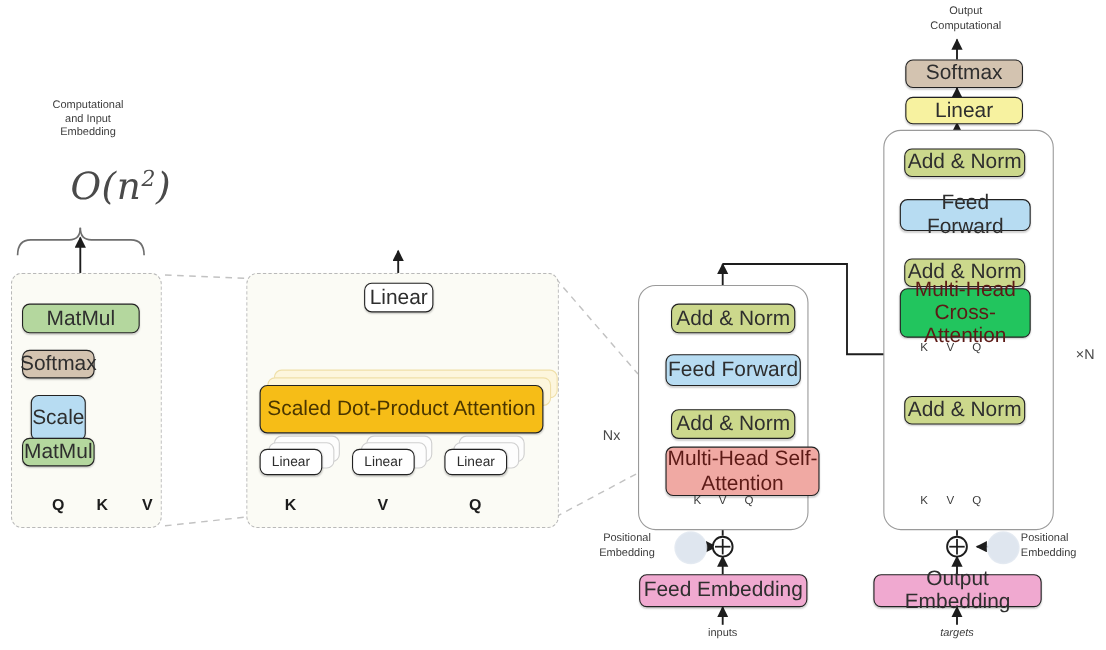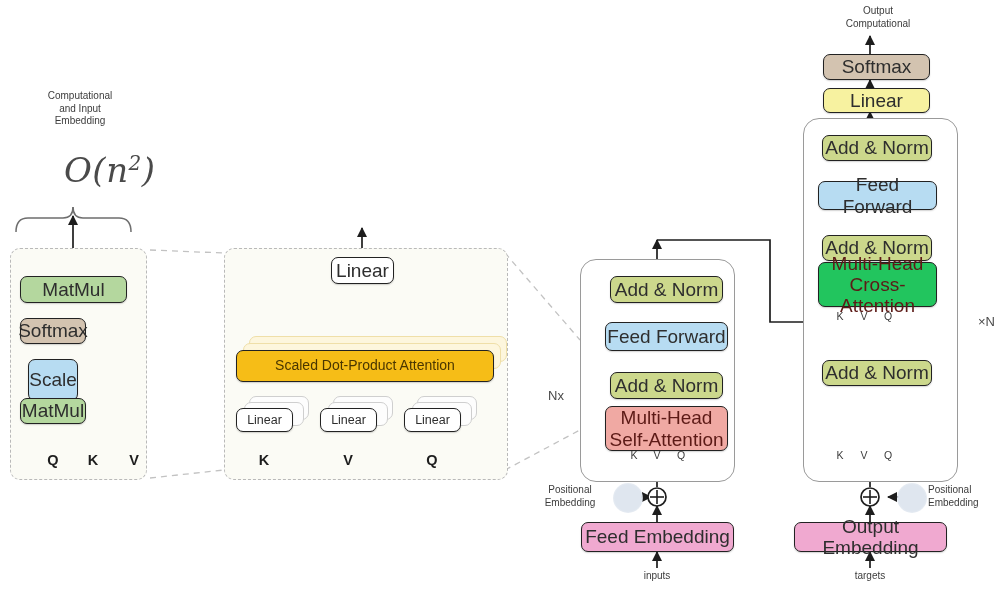--- a/index.html
+++ b/index.html
@@ -187,22 +187,22 @@
   <div class="lbl-bold" style="left:83px;top:452px;width:20px;">K</div>
   <div class="lbl-bold" style="left:124px;top:452px;width:20px;">V</div>
 
   <div class="panel" style="left:224px;top:248px;width:284px;height:232px;"></div>
 
   <div class="node" style="left:331px;top:257px;width:63px;height:27px;background:#ffffff;">Linear</div>
 
 
   <div class="ghost-y" style="left:249px;top:336px;width:258px;height:26px;"></div>
   <div class="ghost-y" style="left:243px;top:343px;width:258px;height:26px;"></div>
-  <div class="node" style="left:236px;top:350px;width:258px;height:32px;background:#f6bd17;
-              font-size:14px;color:#4a3600;">Scaled Dot-Product Attention</div>
+  <div class="node" style="left:236px;top:350px;width:258px;height:44px;background:#f6bd17;
+              font-size:19px;color:#4a3600;">Scaled Dot-Product Attention</div>
 
   <div class="ghost" style="left:249px;top:396px;width:60px;height:24px;"></div>
   <div class="ghost" style="left:244px;top:402px;width:60px;height:24px;"></div>
   <div class="node" style="left:236px;top:408px;width:57px;height:24px;background:#ffffff;font-size:12.5px;">Linear</div>
 
   <div class="ghost" style="left:333px;top:396px;width:60px;height:24px;"></div>
   <div class="ghost" style="left:328px;top:402px;width:60px;height:24px;"></div>
   <div class="node" style="left:320px;top:408px;width:57px;height:24px;background:#ffffff;font-size:12.5px;">Linear</div>
 
   <div class="ghost" style="left:417px;top:396px;width:60px;height:24px;"></div>
@@ -212,21 +212,21 @@
   <div class="lbl-bold" style="left:254px;top:452px;width:20px;">K</div>
   <div class="lbl-bold" style="left:338px;top:452px;width:20px;">V</div>
   <div class="lbl-bold" style="left:422px;top:452px;width:20px;">Q</div>
 
   <div class="roundpanel" style="left:580px;top:259px;width:155px;height:223px;"></div>
   <div class="lbl-nx" style="left:548px;top:352px;margin-top:36px;">Nx</div>
 
   <div class="node" style="left:610px;top:276px;width:113px;height:27px;background:#ccd88c;">Add &amp; Norm</div>
   <div class="node" style="left:605px;top:322px;width:123px;height:29px;background:#b7dcf2;">Feed Forward</div>
   <div class="node" style="left:610px;top:372px;width:113px;height:27px;background:#ccd88c;">Add &amp; Norm</div>
-  <div class="node" style="left:605px;top:406px;width:123px;height:45px;background:#f0a9a3;
+  <div class="node" style="left:605px;top:406px;width:140px;height:45px;background:#f0a9a3;
               flex-direction:column;color:#5c1a16;">
     <span>Multi-Head Self-Attention</span>
   </div>
 
   <div class="lbl-sm" style="left:625px;top:449px;width:18px;">K</div>
   <div class="lbl-sm" style="left:648px;top:449px;width:18px;">V</div>
   <div class="lbl-sm" style="left:672px;top:449px;width:18px;">Q</div>
 
   <div class="poscircle" style="left:613px;top:483px;width:30px;height:30px;"></div>
   <div class="lbl" style="left:529px;top:484px;width:82px;">
@@ -264,15 +264,15 @@
   <div class="lbl-sm" style="left:855px;top:449px;width:18px;">V</div>
   <div class="lbl-sm" style="left:879px;top:449px;width:18px;">Q</div>
 
   <div class="poscircle" style="left:897px;top:483px;width:30px;height:30px;"></div>
   <div class="lbl" style="left:928px;top:484px;width:78px;text-align:left;">
     <div>Positional</div>
     <div>Embedding</div>
   </div>
 
   <div class="node" style="left:794px;top:522px;width:153px;height:30px;background:#f0a9d0;">Output Embedding</div>
-  <div class="lbl" style="left:830px;top:570px;width:80px;">targets</div>
+  <div class="lbl" style="left:830px;top:570px;width:80px;font-style:italic;">targets</div>
 
 </div>
 
 </body></html>

